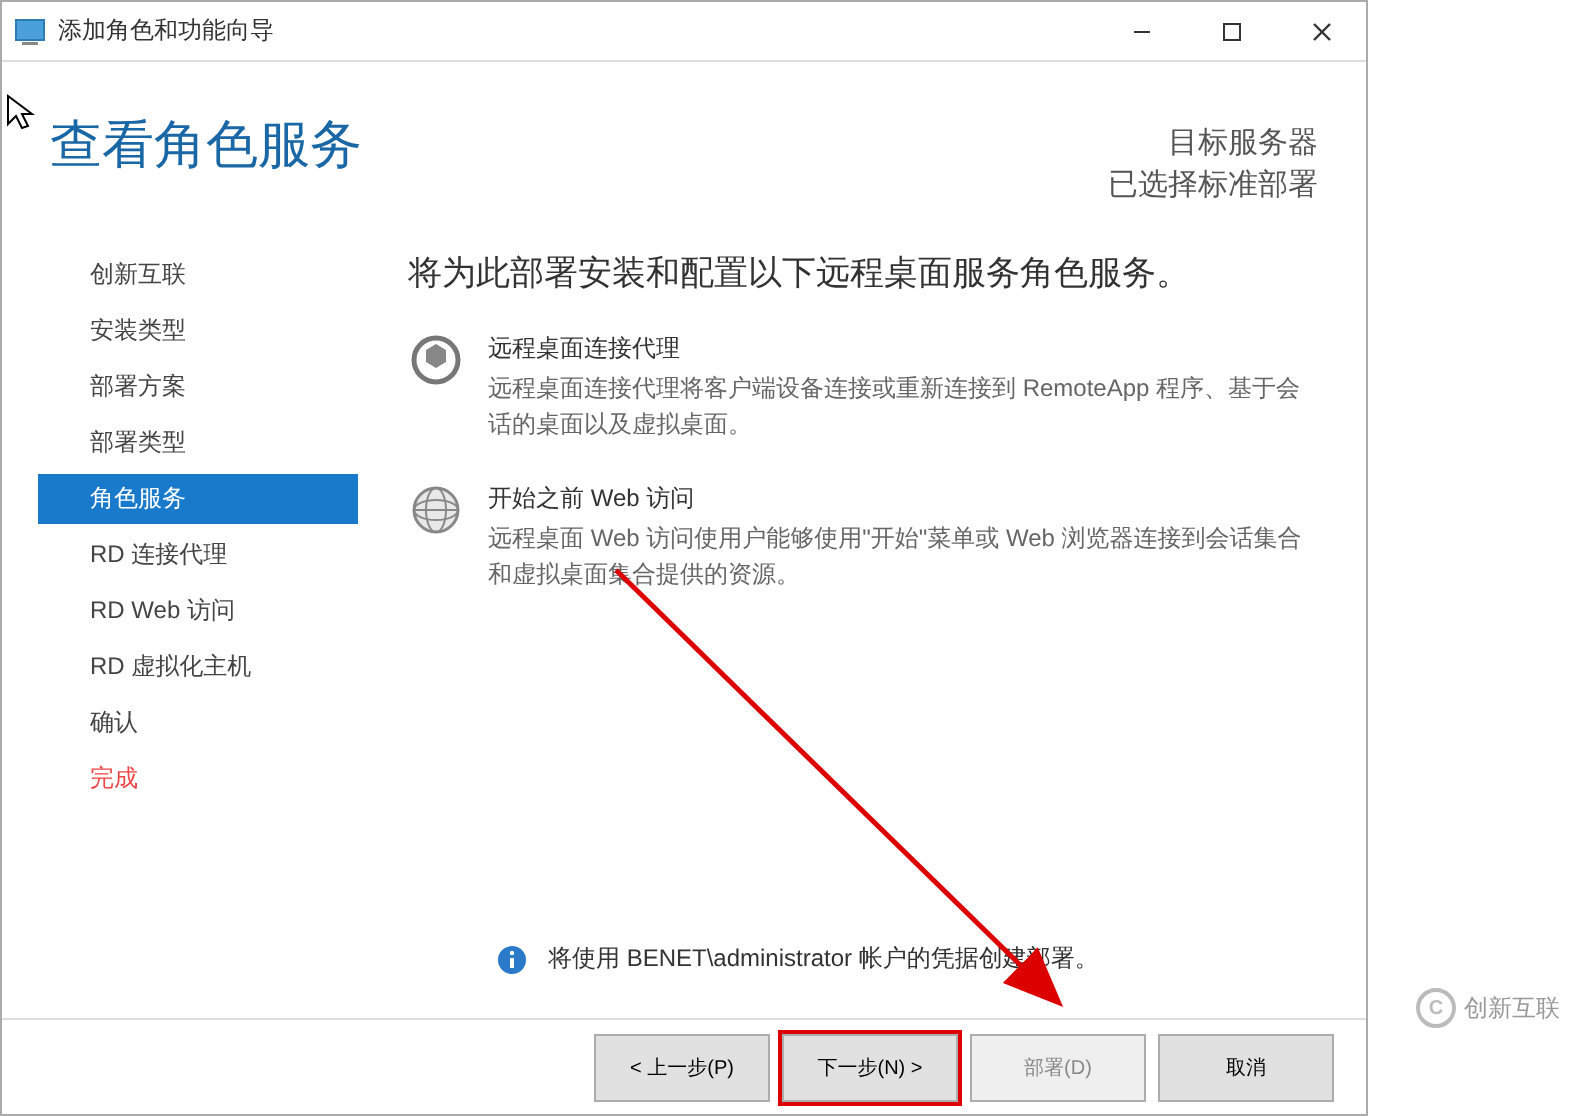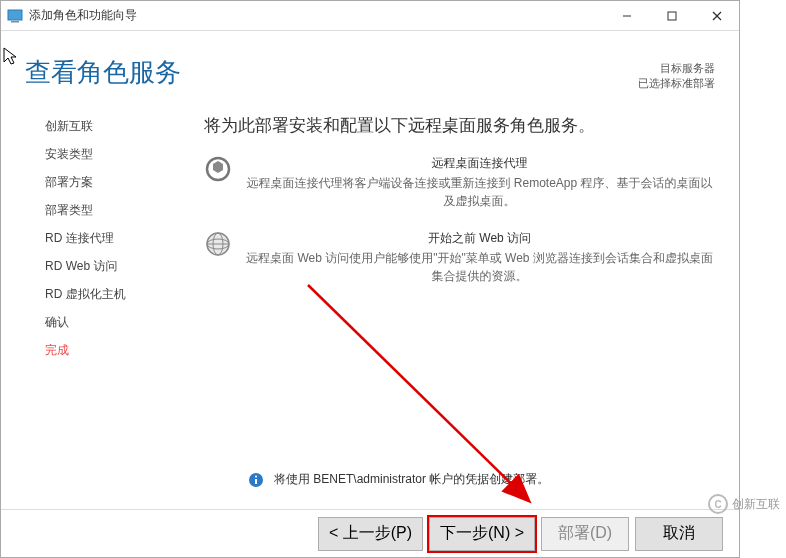--- a/index.html
+++ b/index.html
@@ -6,21 +6,21 @@
     body {
       font-family: "Microsoft YaHei", "Segoe UI", sans-serif;
       font-size: 12px;
       background: #fff;
       width: 786px;
       height: 558px;
       position: relative;
       overflow: hidden;
     }
     .window {
-      width: 740px;
+      width: 684px;
       height: 558px;
       border: 1px solid #aaa;
       background: #fff;
       display: flex;
       flex-direction: column;
     }
     .titlebar {
       height: 30px;
       display: flex;
       align-items: center;
@@ -58,21 +58,21 @@
       padding: 24px 24px 0 24px;
     }
     .page-title {
       font-size: 26px;
       font-weight: 300;
       color: #1a67a5;
       flex: 1;
     }
     .target-server {
       text-align: right;
-      font-size: 11px;
+      font-size: 15px;
       color: #555;
       line-height: 1.4;
       padding-top: 6px;
       min-width: 120px;
     }
     .content-row {
       display: flex;
       flex: 1;
       padding-top: 22px;
       overflow: hidden;
@@ -108,21 +108,20 @@
       padding-left: 8px;
     }
     .intro {
       font-size: 17px;
       color: #333;
       margin-bottom: 18px;
     }
     .role-item {
       display: flex;
       margin-bottom: 20px;
-      text-align: center;
     }
     .role-icon {
       width: 28px;
       height: 28px;
       margin-right: 12px;
       flex-shrink: 0;
       display: flex;
       align-items: center;
       justify-content: center;
     }
@@ -162,21 +161,21 @@
       justify-content: flex-end;
       align-items: center;
       padding-right: 16px;
       gap: 6px;
     }
     .wiz-btn {
       min-width: 88px;
       height: 24px;
       border: 1px solid #adadad;
       background: #e1e1e1;
-      font-size: 16px;
+      font-size: 10px;
       display: inline-flex;
       align-items: center;
       justify-content: center;
       padding: 16px 10px;
     }
     .wiz-btn.highlight {
       outline: 2px solid #d00;
       outline-offset: 0;
     }
     .wiz-btn.disabled {
@@ -257,20 +256,21 @@
       <div>已选择标准部署</div>
     </div>
   </div>
 
   <div class="content-row">
     <div class="sidebar">
       <div class="sidebar-item normal">创新互联</div>
       <div class="sidebar-item normal">安装类型</div>
       <div class="sidebar-item normal">部署方案</div>
       <div class="sidebar-item normal">部署类型</div>
+      <div class="sidebar-item active">角色服务</div>
       <div class="sidebar-item normal">RD 连接代理</div>
       <div class="sidebar-item normal">RD Web 访问</div>
       <div class="sidebar-item normal">RD 虚拟化主机</div>
       <div class="sidebar-item normal">确认</div>
       <div class="sidebar-item disabled">完成</div>
     </div>
 
     <div class="main">
       <div class="intro">将为此部署安装和配置以下远程桌面服务角色服务。</div>
 

